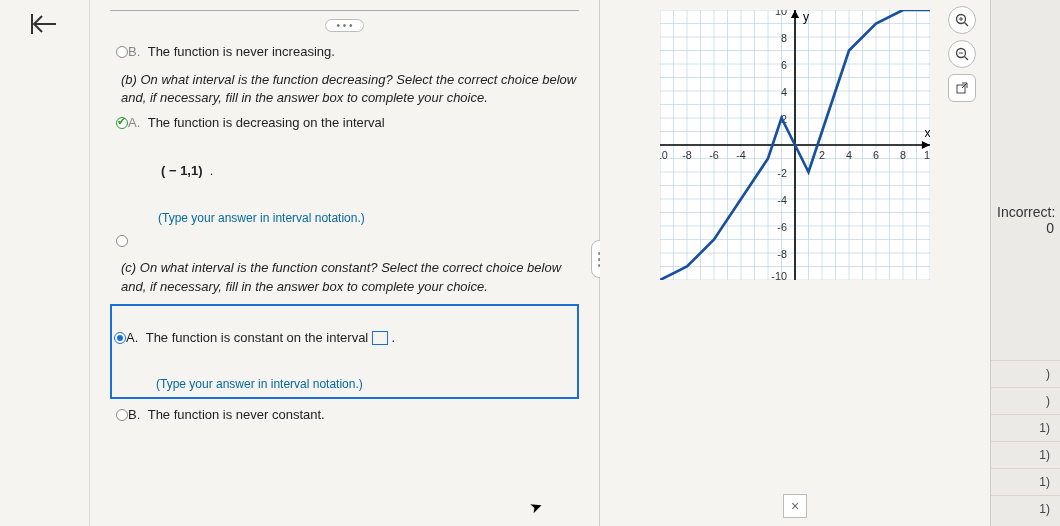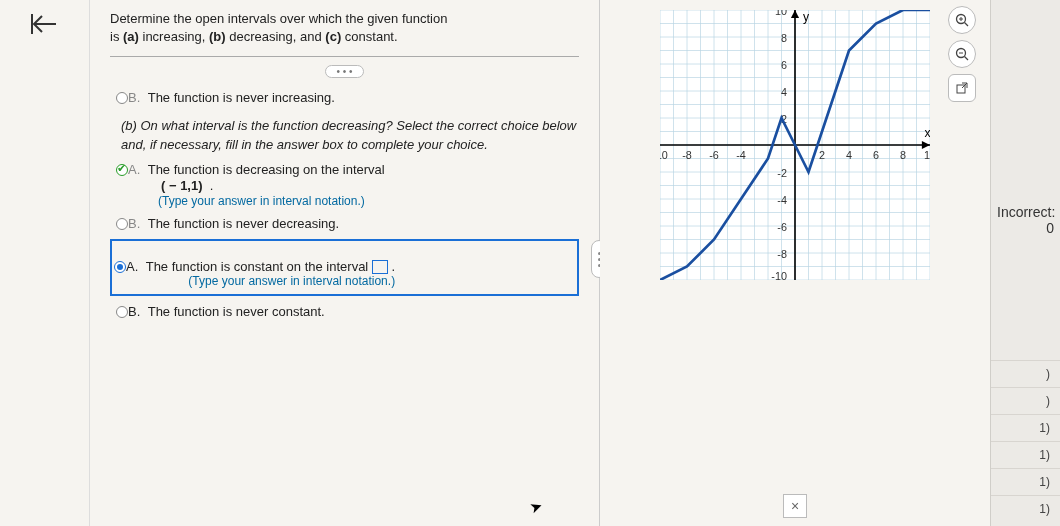--- a/index.html
+++ b/index.html
@@ -69,32 +69,32 @@
   .radio.checked-green::after{
     content:"✔"; color:#2a9d2a; font-size:11px; position:absolute; left:0; top:-3px;
   }
   .radio.checked-blue { border-color:#1a6fd6; }
   .radio.checked-blue::after{
     content:""; width:6px;height:6px;background:#1a6fd6;border-radius:50%;
     position:absolute; left:2px; top:2px;
   }
   .opt-letter { color:#888; margin-right:4px; }
   .part-text { margin: 12px 0 8px 11px; line-height:1.4;font-style:italic;}
-  .sub { margin-left: 30px; }
+  .sub { margin-left: 30px; margin-top: 32px; }
   .answer-input {
     display:inline-block; min-width:48px; padding:0 2px;
     border:1px solid transparent; font-weight:bold;
   }
   .hint { color:#0369a1; font-size:12px;}
   .small-box {
     display:inline-block; width:16px; height:14px; border:1px solid #1a6fd6;
     vertical-align:middle;
   }
   .highlight-box {
-    border:2px solid #1a6fd6; padding:18px 6px 6px 2px; margin:6px 0 4px 0;text-align:right;
+    border:2px solid #1a6fd6; padding:24px 6px 6px 2px; margin:6px 0 4px 0;
   }
   .vert-dots {
     position:absolute; right:-8px; top:240px;
     width:16px; height:38px; border:1px solid #bbb; border-radius:8px;
     background:#fff; display:flex; flex-direction:column; align-items:center; justify-content:center; gap:3px;
     cursor:pointer;
   }
   .vert-dots span{width:3px;height:3px;background:#888;border-radius:50%;}
   
   .tool-col {
@@ -135,24 +135,20 @@
 
   <div class="back-col">
     <svg width="28" height="24" viewBox="0 0 28 24">
       <line x1="4" y1="12" x2="26" y2="12" stroke="#333" stroke-width="2"></line>
       <polyline points="12,4 4,12 12,20" fill="none" stroke="#333" stroke-width="2"></polyline>
       <line x1="2" y1="2" x2="2" y2="22" stroke="#333" stroke-width="2"></line>
     </svg>
   </div>
 
   <div class="main-panel">
-    <div class="question">
-      <span>Determine the open intervals over which the given function</span><br>
-      <span>is </span><span class="bold">(a)</span><span> increasing, </span><span class="bold">(b)</span><span> decreasing, and </span><span class="bold">(c)</span><span> constant.</span>
-    </div>
 
     <hr class="sep">
     <div class="divider-wrap">
       <span class="dots-pill">• • •</span>
     </div>
 
     <div class="option">
       <span class="radio"></span>
       <div>
         <span class="opt-letter">B.</span>
@@ -170,26 +166,23 @@
         <div class="sub">
           <span class="answer-input">( − 1,1)</span>
           <span>.</span>
         </div>
         <div class="sub hint">(Type your answer in interval notation.)</div>
       </div>
     </div>
 
     <div class="option">
       <span class="radio"></span>
-      <div>
-        <span class="opt-letter">B.</span>
-        <span>The function is never decreasing.</span>
-      </div>
-    </div>
-
+    </div>
+
+    <div class="part-text">(c) On what interval is the function constant? Select the correct choice below and, if necessary, fill in the answer box to complete your choice.</div>
 
     <div class="highlight-box">
       <div class="option" style="margin:0">
         <span class="radio checked-blue"></span>
         <div>
           <span class="opt-letter" style="color:#222">A.</span>
           <span>The function is constant on the interval </span>
           <span class="small-box"></span>
           <span>.</span>
           <div class="sub hint">(Type your answer in interval notation.)</div>

